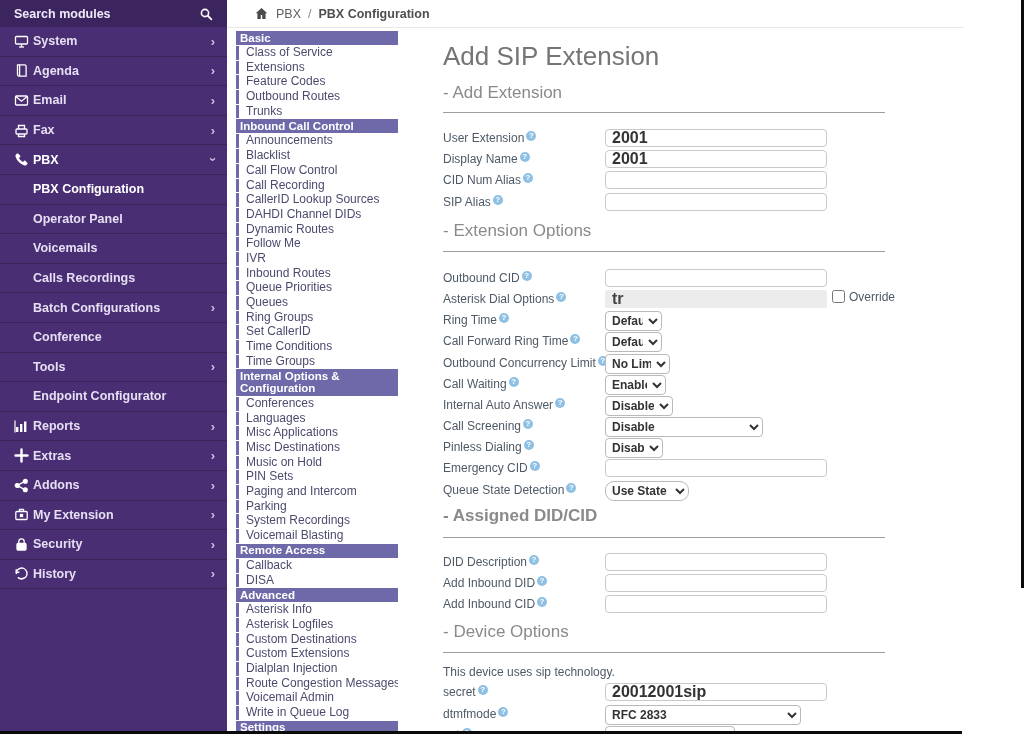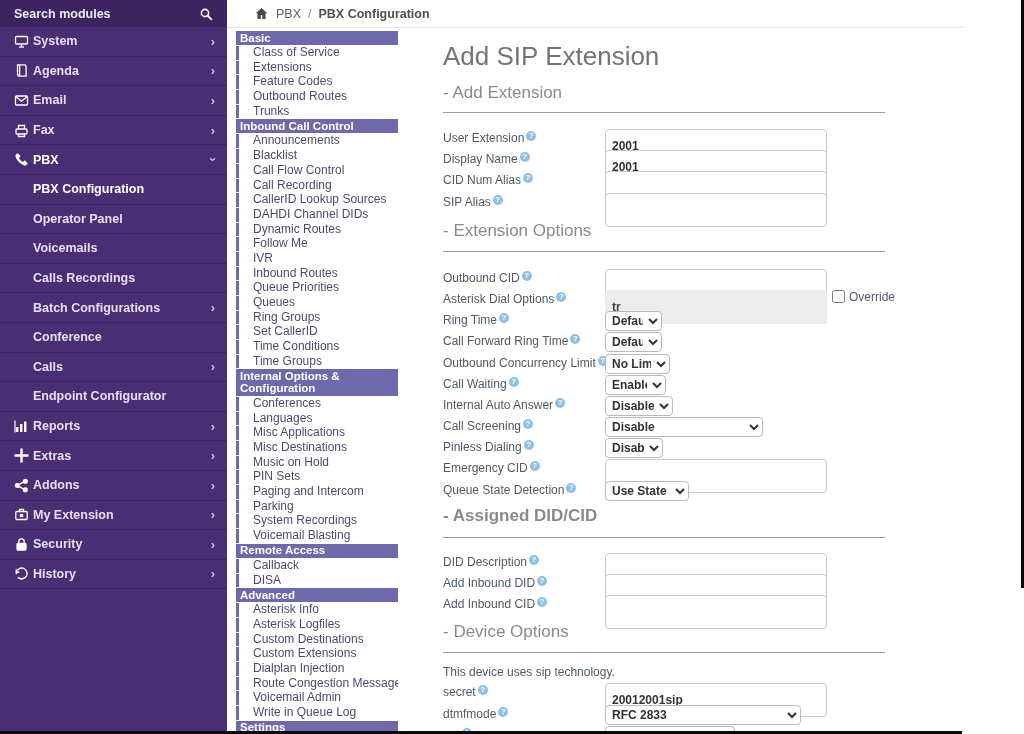--- a/index.html
+++ b/index.html
@@ -31,37 +31,37 @@
   .topbar .crumb { margin-right:7px; cursor:pointer; }
   .topbar .home { display:flex; align-items:center; margin-right:8px; color:#4a4a4a; cursor:pointer; }
   .topbar .sep { margin-right:7px; color:#8a8a8a; }
   .topbar .crumb.current { font-weight:700; color:#4f4f4f; cursor:default; }
 
   
   .submenu { position:absolute; left:227px; top:28px; width:173px; bottom:0; background:#fff;
     padding:3px 2px 0 9px; overflow:hidden; }
   .sm-header { background:var(--submenu-accent,#6e6aa9); color:#fff; font-size:11.5px;
     font-weight:700; line-height:12.5px; padding:0.5px 4px 1px 4px; margin-bottom:1px; }
-  .sm-item { border-left:3px solid var(--submenu-accent,#6e6aa9); padding-left:14px;
+  .sm-item { border-left:3px solid var(--submenu-accent,#6e6aa9); padding-left:7px;
     height:13.7px; line-height:13.7px; margin-bottom:1px; font-size:12px;
     color:var(--submenu-text,#4b4b6e); white-space:nowrap; overflow:hidden; cursor:pointer; }
 
   
   .main { position:absolute; left:400px; top:28px; right:0; bottom:0; background:#fff;
     padding-left:43px; overflow:hidden; }
   .page-title { margin-top:13px; font-size:26px; line-height:30px; color:#757575; }
   .sec-link { font-size:17px; color:#8a8a8a; cursor:pointer; width:442px; }
   .sec-hr { border:none; border-top:1px solid #9e9e9e; width:442px; }
   .rows .row { display:flex; align-items:flex-start; height:21.2px; }
   .row .flabel { width:162px; font-size:12px; color:#4e5a66; padding-top:2px; white-space:nowrap; }
   .help { display:inline-block; width:10px; height:10px; border-radius:50%;
     background:var(--help-blue,#8ec0e4); color:#fff; font-size:8px; line-height:10px;
     text-align:center; font-weight:700; vertical-align:4px; margin-left:2px; cursor:pointer; }
   .txt { width:222px; height:18px; border:1px solid #c9c9c9; border-radius:4px;
-    padding:16px 6px; font-size:12px; font-weight:600; color:#333;
+    padding:0 6px; font-size:16px; font-weight:600; color:#333;
     font-family:"Liberation Sans","DejaVu Sans",sans-serif; background:#fff; }
   .txt:disabled { background:#ececec; border-color:#ececec; color:#444; border-radius:2px; }
   select { height:20px; border:1px solid #b9b9b9; border-radius:4px; font-size:12px;
     font-weight:600; color:#333; background:#fff; padding:0 2px;
     font-family:"Liberation Sans","DejaVu Sans",sans-serif; }
   .extra { display:flex; align-items:center; margin-left:5px; font-size:12px; color:#4e5a66; }
   .extra input { width:13px; height:13px; margin-right:4px; }
   .note { font-size:12px; color:#4e5a66; }
 
   
@@ -162,21 +162,21 @@
           <span class="lbl">Calls Recordings</span>
         </div>
         <div class="side-item sub">
           <span class="lbl">Batch Configurations</span>
           <span class="chev">›</span>
         </div>
         <div class="side-item sub">
           <span class="lbl">Conference</span>
         </div>
         <div class="side-item sub">
-          <span class="lbl">Calls</span>
+          <span class="lbl">Tools</span>
           <span class="chev">›</span>
         </div>
         <div class="side-item sub">
           <span class="lbl">Endpoint Configurator</span>
         </div>
         <div class="side-item">
           <span class="icn">
             <svg width="15" height="15" viewBox="0 0 15 15" fill="#fff">
               <rect x="2" y="8" width="2.4" height="5"></rect>
               <rect x="6" y="5" width="2.4" height="8"></rect>
@@ -372,21 +372,21 @@
             <div class="row">
               <span class="flabel"><span>Pinless Dialing</span><sup class="help">?</sup></span>
               <select style="width: 58px;"><option>Disable</option></select>
             </div>
             <div class="row">
               <span class="flabel"><span>Emergency CID</span><sup class="help">?</sup></span>
               <input class="txt" type="text" value="" style="">
             </div>
             <div class="row">
               <span class="flabel"><span>Queue State Detection</span><sup class="help">?</sup></span>
-              <select style="width: 84px;"><option>Use State</option></select>
+              <select style="width: 84px; border-radius: 9px;"><option>Use State</option></select>
             </div>
           </div>
         </div>
         <div class="sec sec-2">
           <div class="sec-link">- Assigned DID/CID</div>
           <hr class="sec-hr">
           <div class="rows">
             <div class="row">
               <span class="flabel"><span>DID Description</span><sup class="help">?</sup></span>
               <input class="txt" type="text" value="" style="">

